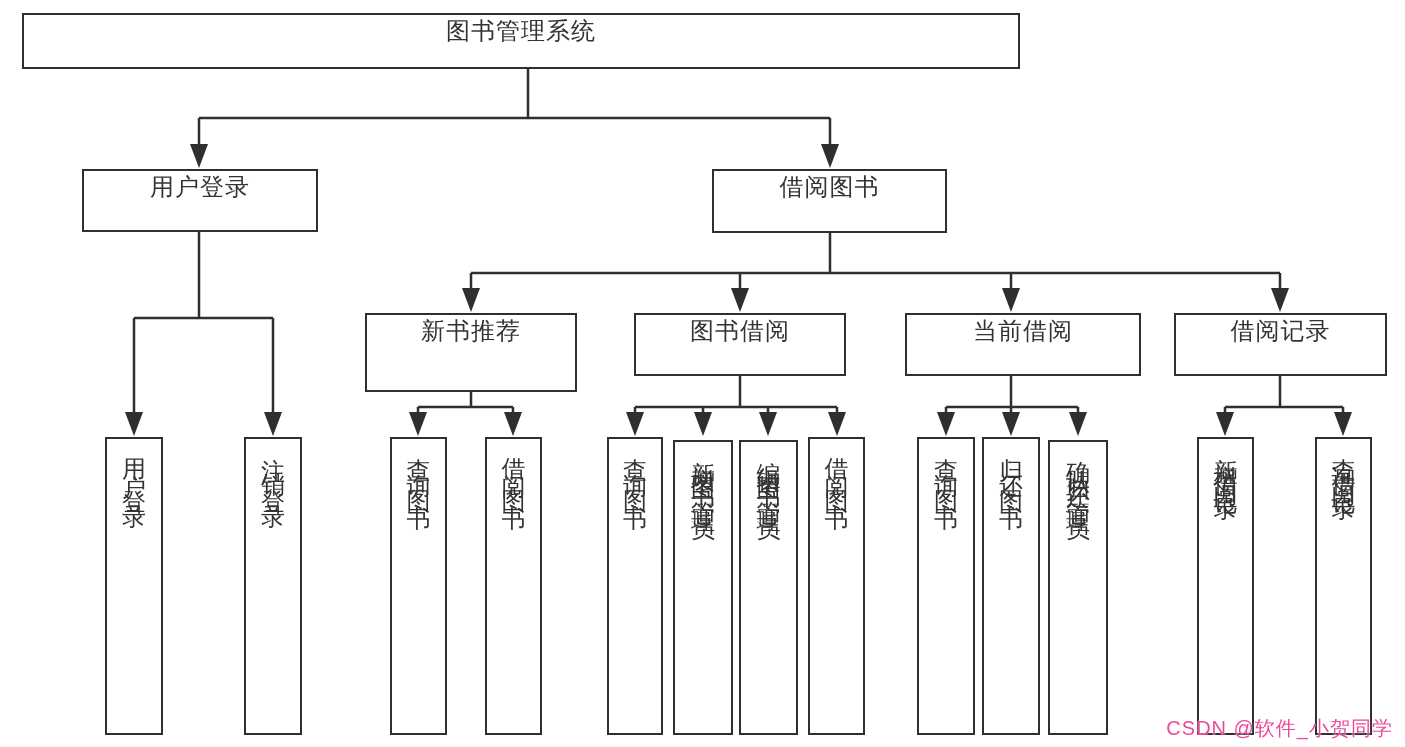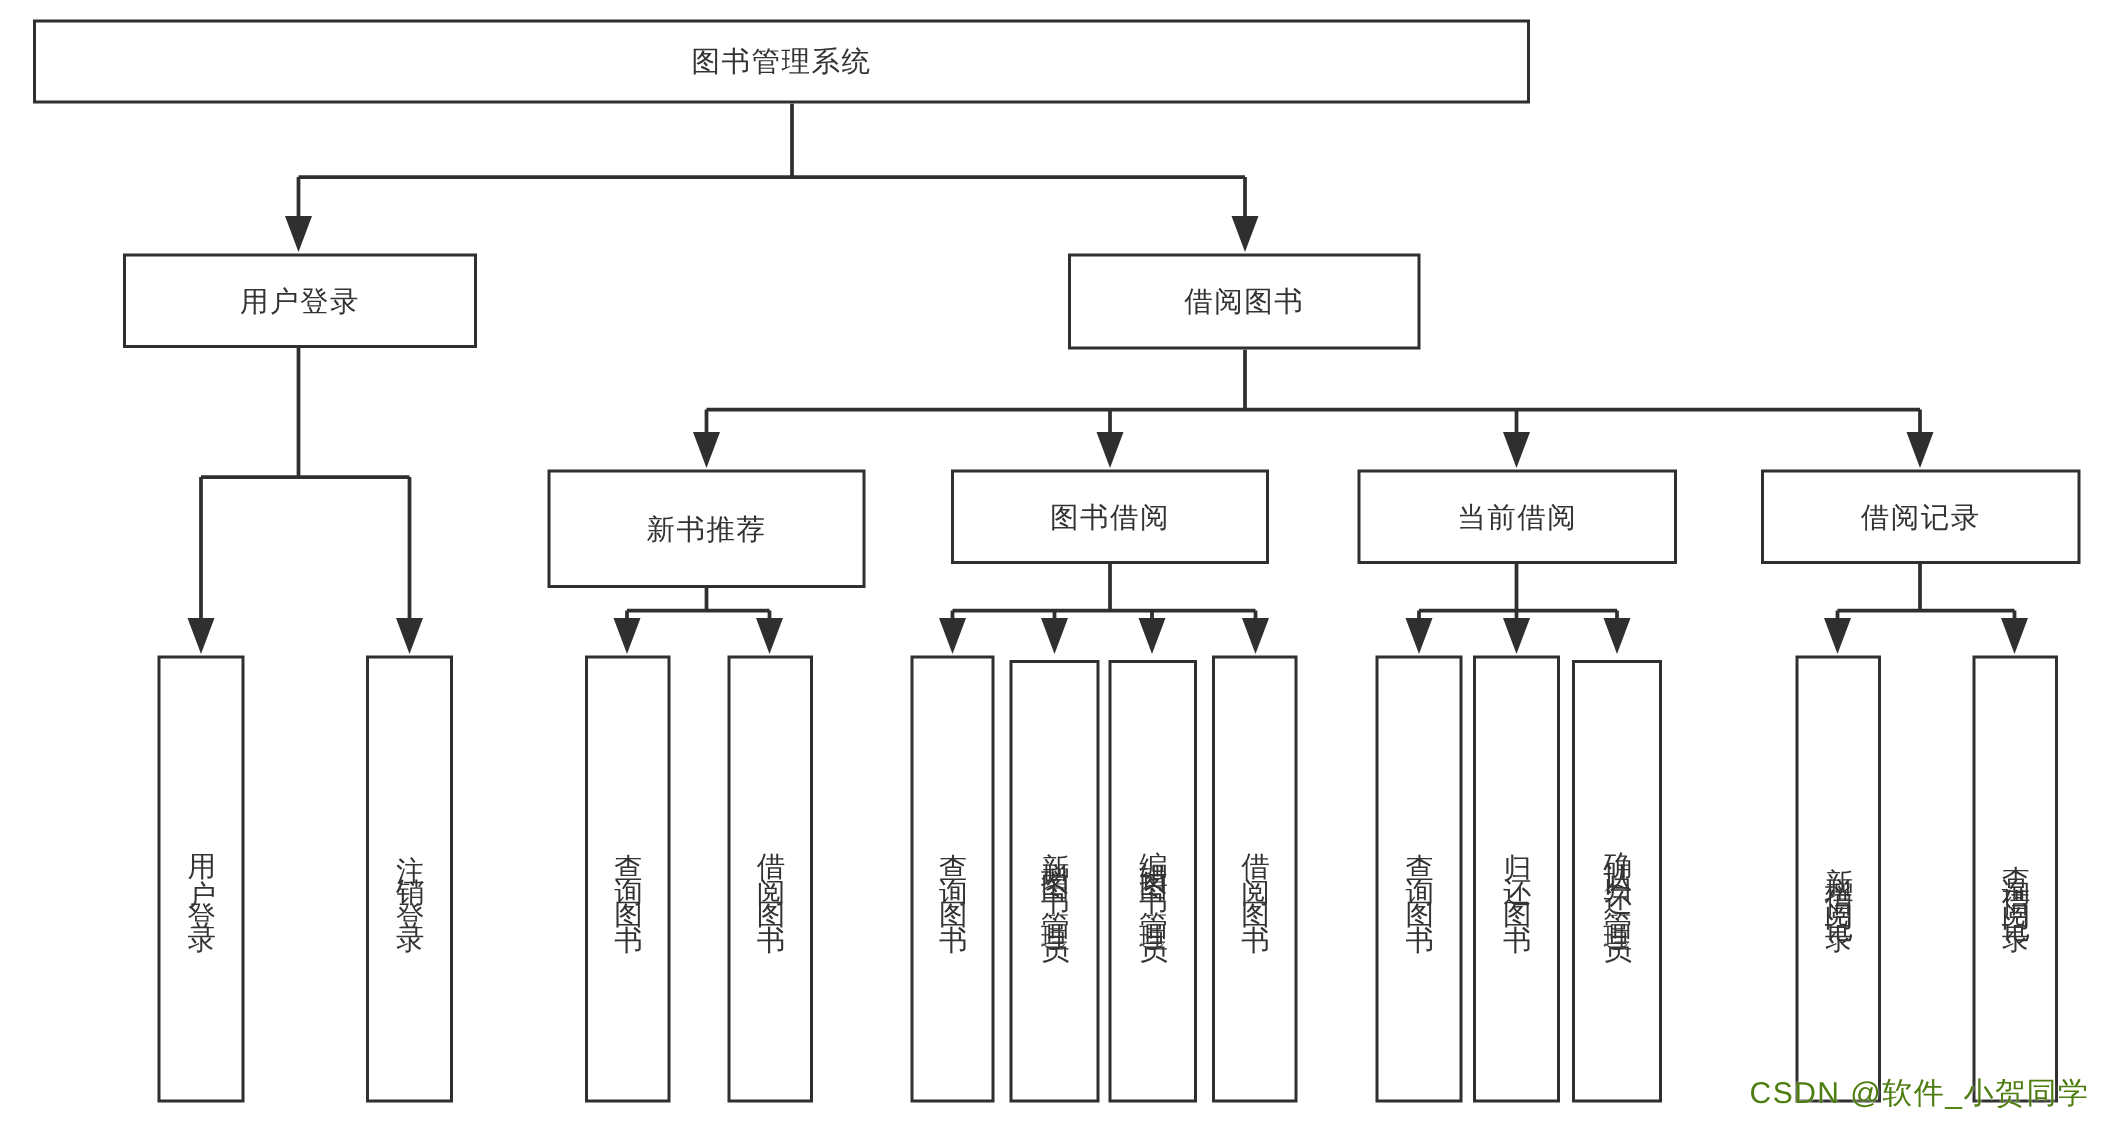--- a/index.html
+++ b/index.html
@@ -10,38 +10,37 @@
     font-family:"Liberation Sans","DejaVu Sans",sans-serif;
     overflow:hidden;
   }
   .connectors{position:absolute;left:0;top:0;width:1405px;height:747px;}
   .box{
     position:absolute;
     box-sizing:border-box;
     border:2.5px solid #2f2f2f;
     background:#ffffff;
     display:flex;
-    align-items:center;
     justify-content:center;
     color:#333333;
-    font-size:19px;
+    font-size:24px;
   }
   .box.h span{white-space:nowrap;letter-spacing:1px;}
   .box.v span{
     writing-mode:vertical-rl;
     letter-spacing:8px;
     line-height:1;
     white-space:nowrap;
   }
   .box.v span.sp-wide{letter-spacing:16px;}
   .watermark{
     position:absolute;
     right:12px;bottom:5px;
     font-size:20px;
-    color:#4d7c0f;
+    color:#ec4899;
     letter-spacing:1px;
     text-shadow:0 0 2px rgba(255,255,255,0.9);
     z-index:5;
     white-space:nowrap;
   }
 </style>
 </head>
 <body>
 
 <div class="stage">
@@ -87,21 +86,21 @@
   <div class="box h" style="left:712px;top:169px;width:235px;height:64px">
     <span>借阅图书</span>
   </div>
 
   <div class="box h" style="left:365px;top:313px;width:212px;height:79px">
     <span>新书推荐</span>
   </div>
   <div class="box h" style="left:634px;top:313px;width:212px;height:63px">
     <span>图书借阅</span>
   </div>
-  <div class="box h" style="left:905px;top:313px;width:213px;height:63px">
+  <div class="box h" style="left:905px;top:313px;width:236px;height:63px">
     <span>当前借阅</span>
   </div>
   <div class="box h" style="left:1174px;top:313px;width:213px;height:63px">
     <span>借阅记录</span>
   </div>
 
   <div class="box v" style="left:105px;top:437px;width:58px;height:298px">
     <span class="sp-wide">用户登录</span>
   </div>
   <div class="box v" style="left:244px;top:437px;width:58px;height:298px">

